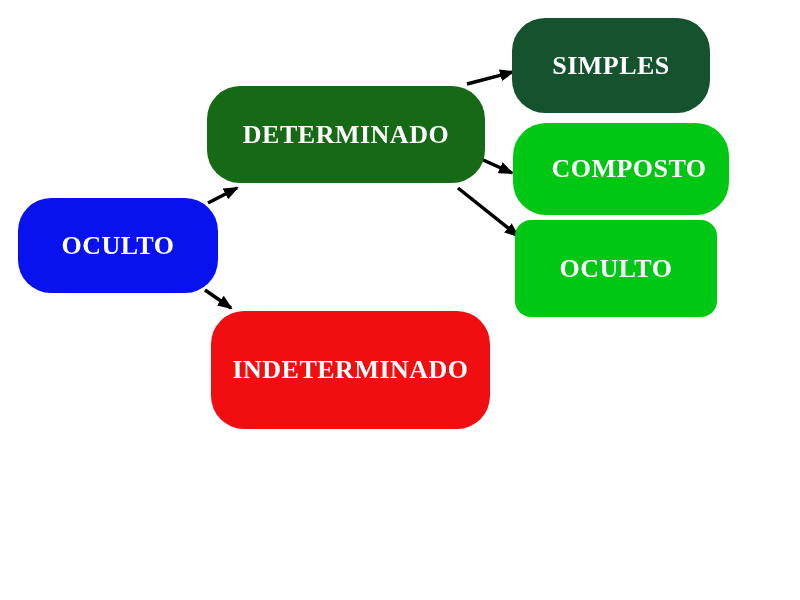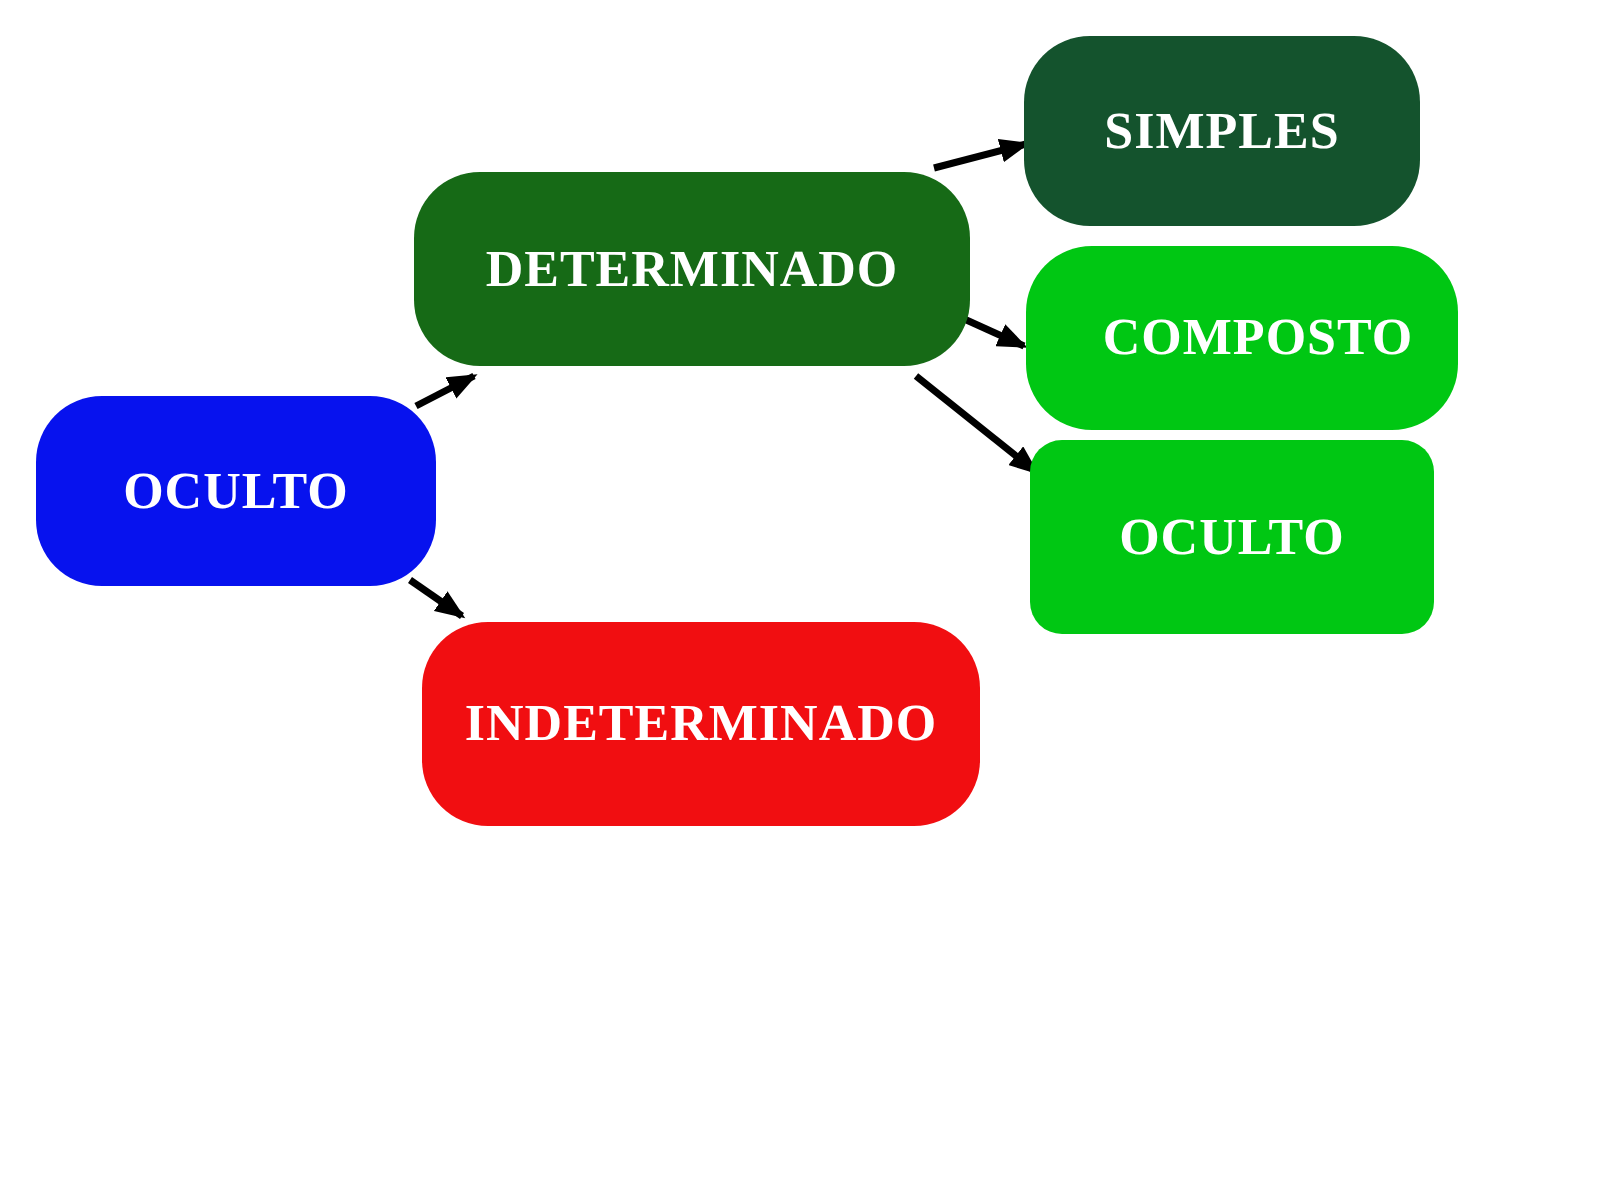--- a/index.html
+++ b/index.html
@@ -36,21 +36,21 @@
     border-radius: 33px;
     color: #ffffff;
     font-weight: bold;
     font-size: 26px;
     letter-spacing: 0.5px;
     white-space: nowrap;
     text-align: center;
   }
   .node-sujeito       { left: 18px;  top: 198px; width: 200px; height: 95px;  }
   .node-determinado   { left: 207px; top: 86px;  width: 278px; height: 97px;  }
-  .node-indeterminado { left: 211px; top: 311px; width: 279px; height: 102px; font-family: Liberation Serif, serif; }
+  .node-indeterminado { left: 211px; top: 311px; width: 279px; height: 118px; font-family: Liberation Serif, serif; }
   .node-simples       { left: 512px; top: 18px;  width: 198px; height: 95px;  }
   .node-composto      { left: 513px; top: 123px; width: 200px; height: 92px;  }
   .node-oculto        { left: 515px; top: 220px; width: 202px; height: 97px; border-radius: 16px;  }
 </style>
 </head>
 <body>
 
 <div class="stage">
 
   <svg class="edges-layer" width="800" height="600" viewBox="0 0 800 600" xmlns="http://www.w3.org/2000/svg">

